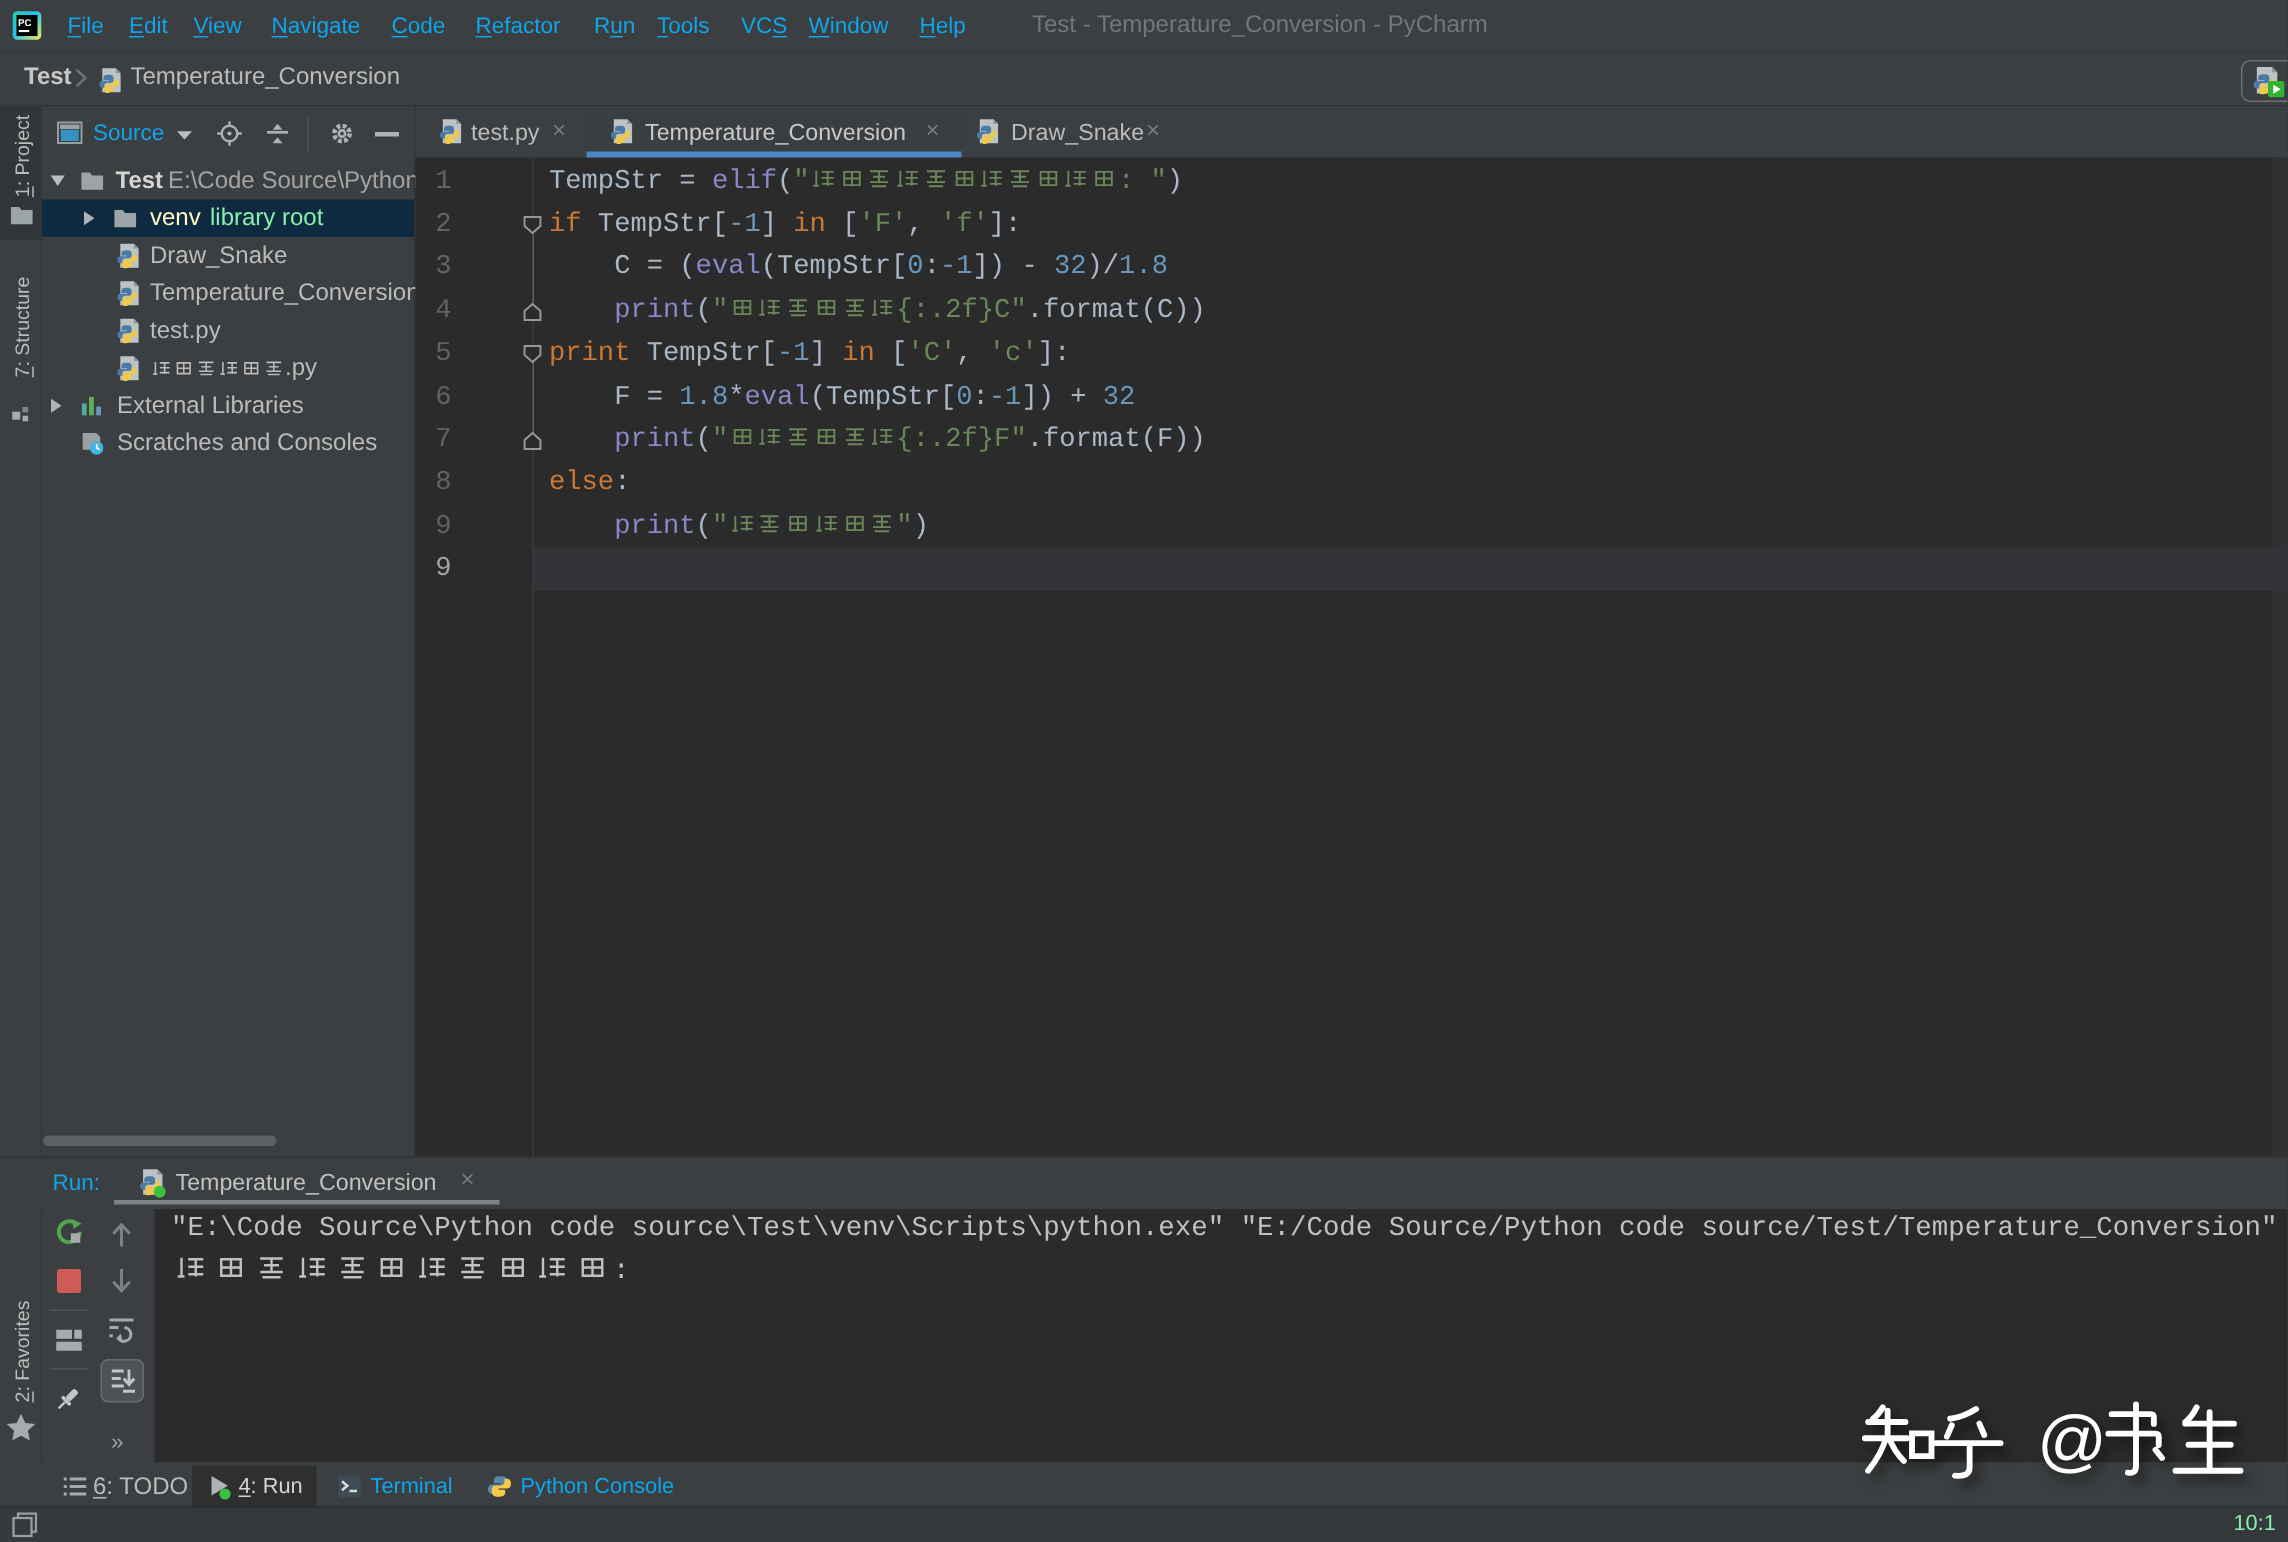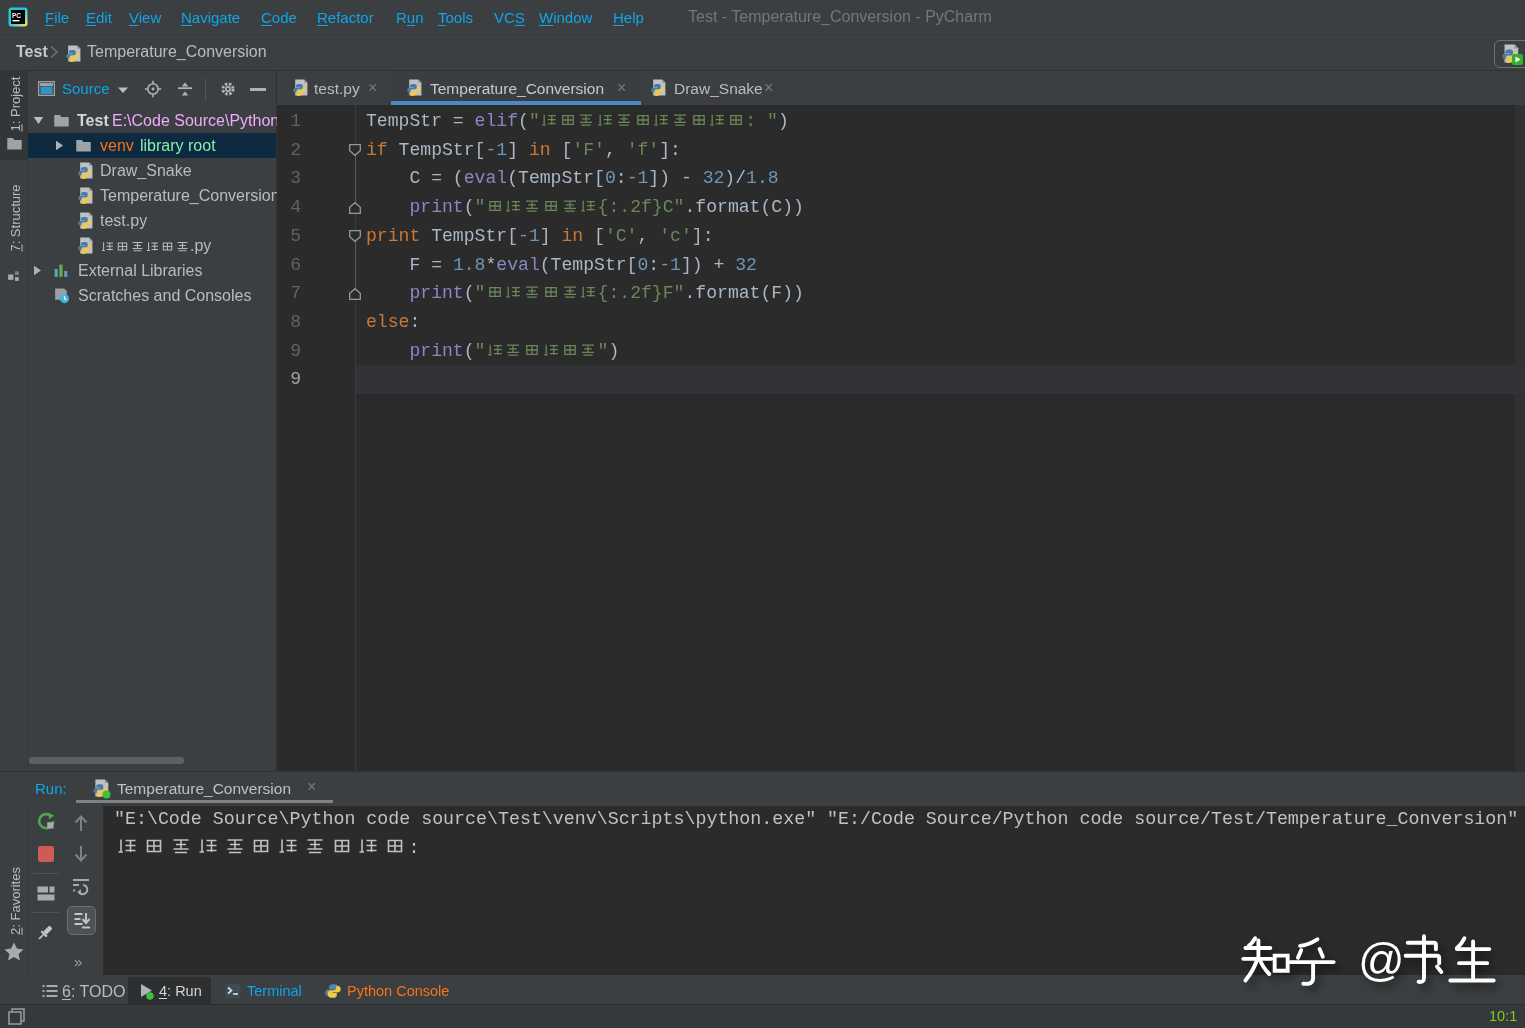--- a/index.html
+++ b/index.html
@@ -160,30 +160,30 @@
 
 <div class="abs" style="left:28px;top:133px;width:248px;height:25px;background:#0e2a40"></div>
 <div class="treerow" style="left:0;top:108px;width:277px;overflow:hidden">
  <svg class="abs" style="left:33px;top:8px" width="11" height="9" viewBox="0 0 11 9">
       <path d="M0.8 1h9.4L5.5 8z" fill="#bbbdbf"></path>
     </svg>
  <svg class="abs" style="left:53px;top:4px" width="17" height="17">
       <use href="#folder"></use>
     </svg>
  <span class="abs" style="left:77px;font-weight:bold;color:#d4d4d4">Test</span>
- <span class="abs" style="left:112px;color:#f0abfc">E:\Code Source\Python</span>
+ <span class="abs" style="left:112px;color:#a3a3a3">E:\Code Source\Python</span>
 </div>
 <div class="treerow" style="left:0;top:133px;width:277px">
  <svg class="abs" style="left:55px;top:7px" width="9" height="11" viewBox="0 0 9 11">
       <path d="M1 0.8v9.4L8 5.5z" fill="#b0b3b5"></path>
     </svg>
  <svg class="abs" style="left:75px;top:4px" width="17" height="17">
       <use href="#folder"></use>
     </svg>
- <span class="abs" style="left:100px;color:#f97316">venv</span>
+ <span class="abs" style="left:100px;color:#fef9c3">venv</span>
  <span class="abs" style="left:140px;color:#86efac">library root</span>
 </div>
 <div class="treerow" style="left:0;top:158px">
  <svg class="abs" style="left:77px;top:4px" width="17" height="17">
       <use href="#py"></use>
     </svg>
  <span class="abs" style="left:100px">Draw_Snake</span>
 </div>
 <div class="treerow" style="left:0;top:183px;width:277px;overflow:hidden">
  <svg class="abs" style="left:77px;top:4px" width="17" height="17">
@@ -448,26 +448,26 @@
 <div class="abs" style="left:159px;top:983px;color:#d4d4d4;font-size:14.5px"><span class="u">4</span>: Run</div>
 <svg class="abs" style="left:225px;top:983px" width="16" height="16" viewBox="0 0 16 16">
  <rect x="0.5" y="0.5" width="15" height="15" rx="2.5" fill="#3d4b52"></rect>
  <path d="M3 4.5 L6.5 7.5 L3 10.5" stroke="#d8dadc" stroke-width="1.7" fill="none"></path>
  <path d="M8 11h5" stroke="#d8dadc" stroke-width="1.7"></path>
 </svg>
 <div class="abs" style="left:247px;top:983px;color:#0ea5e9;font-size:14.5px">Terminal</div>
 <svg class="abs" style="left:325px;top:983px" width="16" height="16">
     <use href="#pysnake"></use>
   </svg>
-<div class="abs" style="left:347px;top:983px;color:#f97316;font-size:14.5px">Python Console</div>
+<div class="abs" style="left:347px;top:983px;color:#0ea5e9;font-size:14.5px">Python Console</div>
 <svg class="abs" style="left:8px;top:1008px" width="17" height="17" viewBox="0 0 17 17">
  <rect x="1" y="4" width="12" height="12" fill="none" stroke="#9a9ea0" stroke-width="1.5"></rect>
  <path d="M4 4V1h12v12h-3" fill="none" stroke="#9a9ea0" stroke-width="1.5"></path>
 </svg>
-<div class="abs" style="left:1489px;top:1008px;color:#84cc16;font-size:14.5px">10:1</div>
+<div class="abs" style="left:1489px;top:1008px;color:#86efac;font-size:14.5px">10:1</div>
 
 <div class="abs" style="left:1230px;top:925px;width:280px;height:70px;filter:drop-shadow(4px 5px 4px rgba(0,0,0,0.55))">
 <svg class="abs" style="left:10px;top:10px" width="52" height="52" viewBox="0 0 48 48">
  <g stroke="#fff" stroke-width="3.6" fill="none" stroke-linecap="round">
  <path d="M14 3 Q11 8 8 10M5 12 H28M3 22 H29M17 5 V22M16 22 Q13 32 5 42M18 22 Q21 30 27 36"></path>
  <path d="M32 19 h12 v14 h-12 z"></path>
       </g>
 </svg>
 <svg class="abs" style="left:56px;top:10px" width="52" height="52" viewBox="0 0 48 48">
  <g stroke="#fff" stroke-width="3.6" fill="none" stroke-linecap="round">

